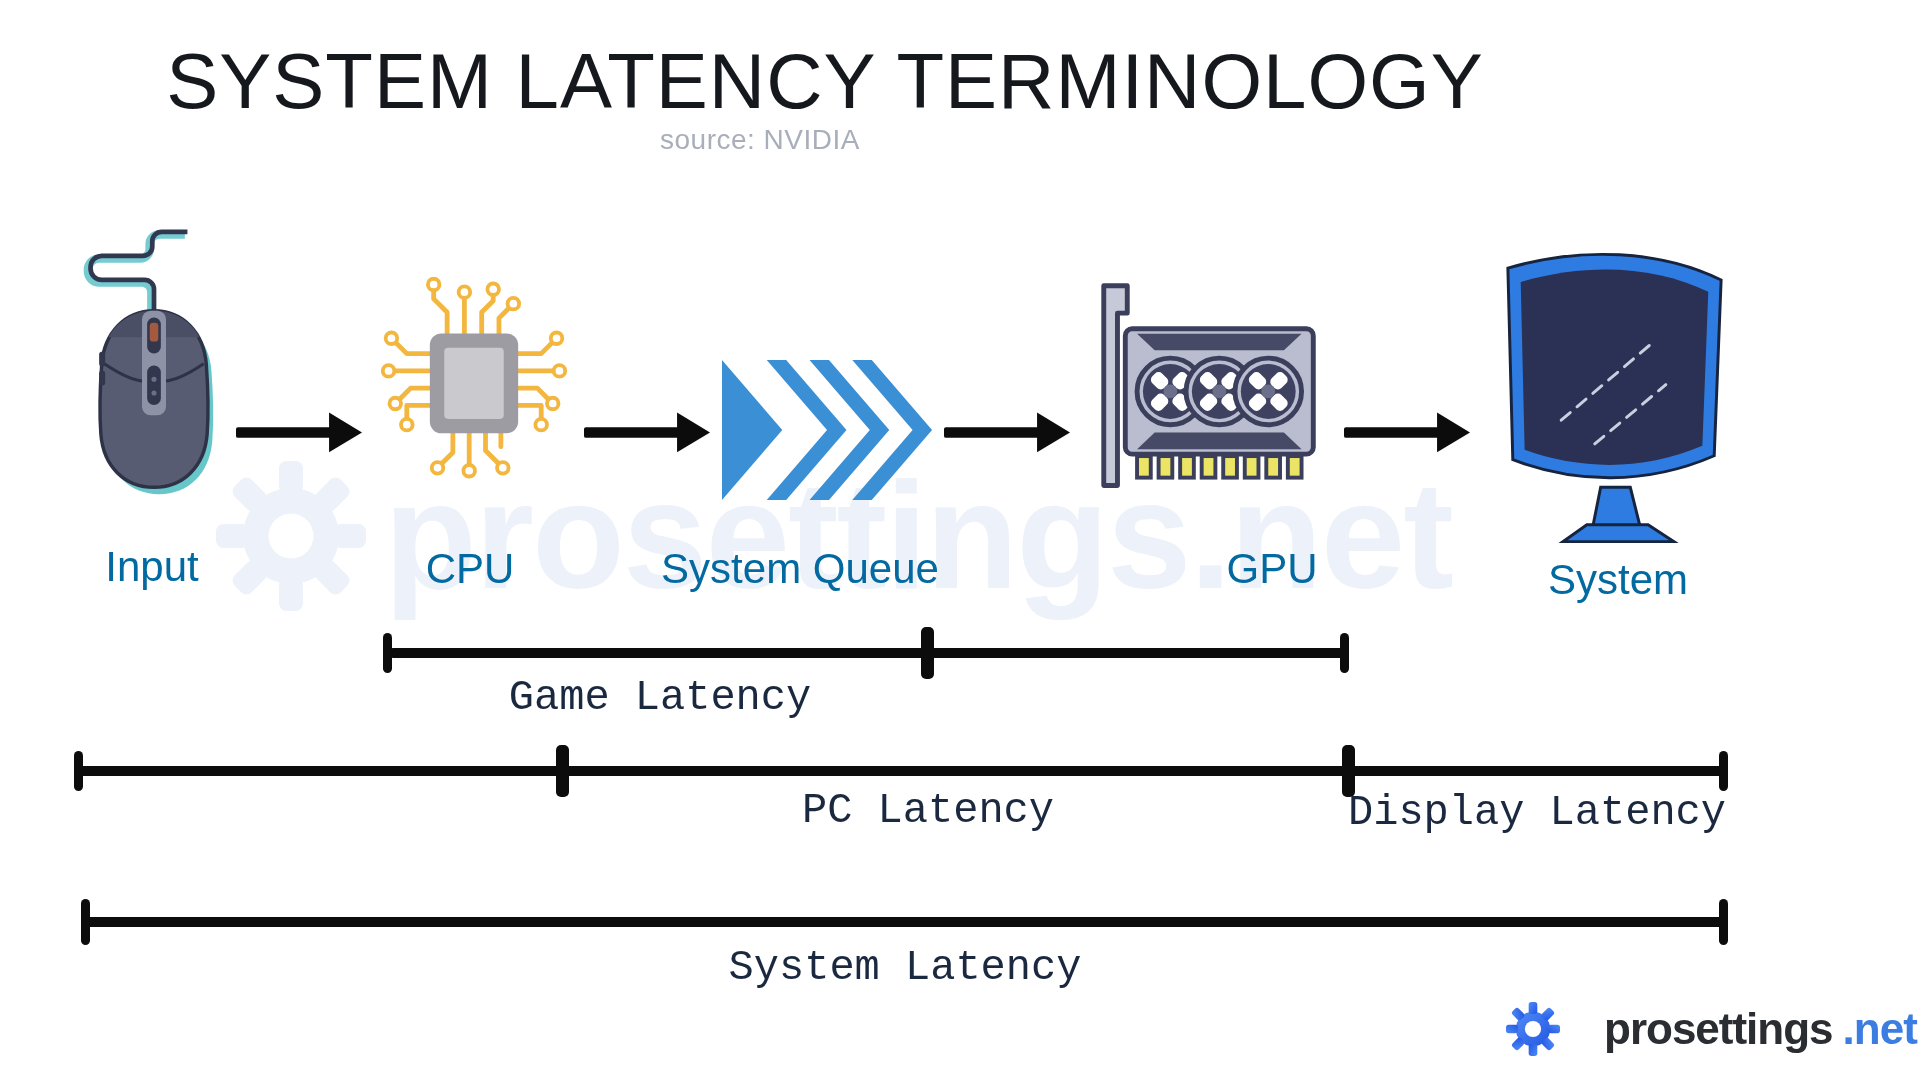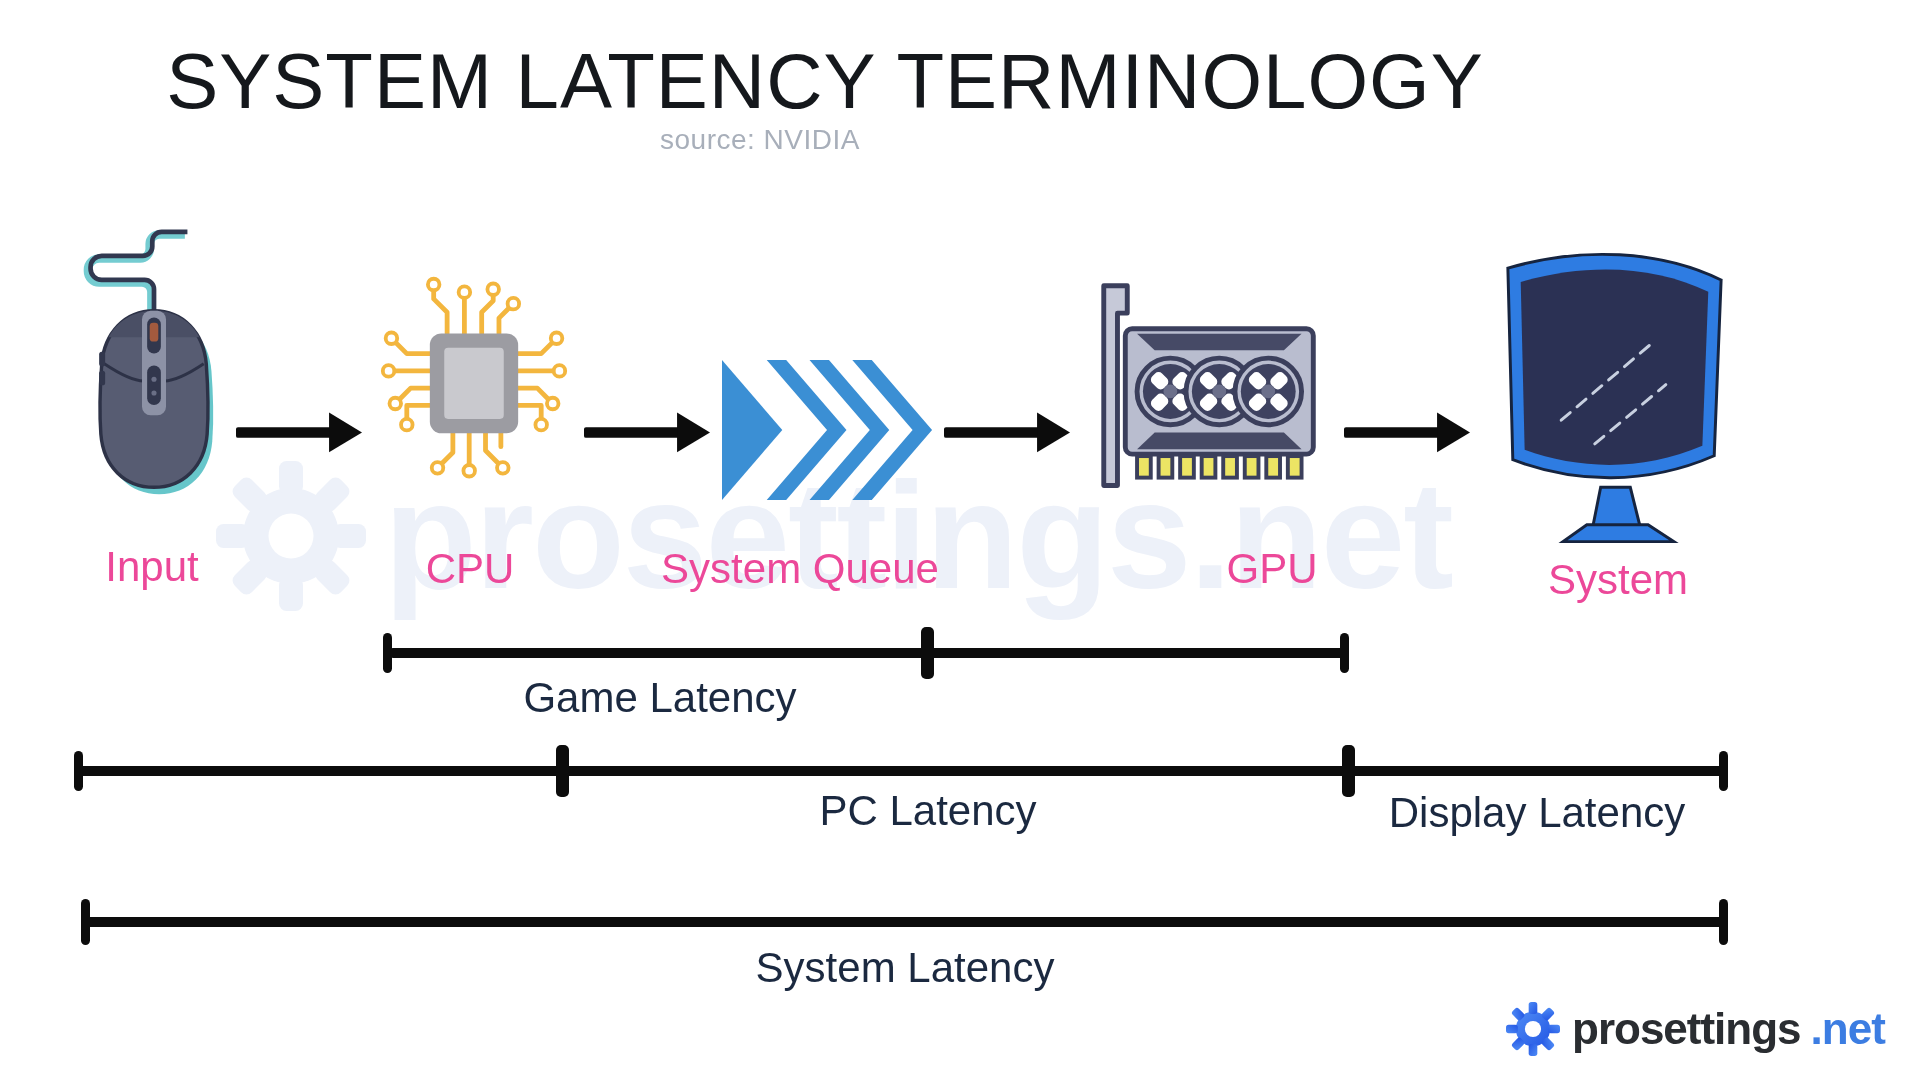--- a/index.html
+++ b/index.html
@@ -24,37 +24,37 @@
     color:#edf1f9;z-index:0;white-space:nowrap;
   }
   .watermark .wm-text{font-size:152px;font-weight:700;letter-spacing:-2px;}
   .watermark svg{width:150px;height:150px;}
 
   .icon{z-index:2;}
   .arrow{z-index:2;}
 
   .node-label{
     z-index:2;transform:translateX(-50%);white-space:nowrap;
-    font-size:42px;font-weight:500;color:#ec4899;
+    font-size:42px;font-weight:500;color:#0369a1;
   }
   .bracket-label{
     z-index:2;transform:translateX(-50%);white-space:nowrap;
-    font-size:42px;font-weight:500;color:#1b2940;
+    font-size:42px;font-weight:500;color:#1b2940;font-family:Liberation Mono, monospace;
   }
   .bline{background:#0c0c0c;height:10px;border-radius:5px;z-index:2;}
   .tick{background:#0c0c0c;width:9px;border-radius:5px;z-index:2;}
   .tick.end{height:40px;}
   .tick.mid{width:13px;height:52px;}
   .tick.sys{height:46px;}
 
   .footer-logo{
     top:1002px;left:1506px;display:flex;align-items:center;gap:12px;z-index:3;
   }
   .footer-logo svg{width:54px;height:54px;}
-  .footer-logo .brand{font-size:44px;font-weight:700;color:#2a2d31;letter-spacing:-1px;}
+  .footer-logo .brand{font-size:44px;font-weight:700;color:#2a2d31;letter-spacing:-1px;margin-left:32px;}
   .footer-logo .tld{font-size:44px;font-weight:700;letter-spacing:-1px;margin-left:10px;}
 </style>
 </head>
 <body>
 
 <div class="stage">
 
   <div class="abs watermark">
     <svg viewBox="0 0 100 100" aria-hidden="true">
       <g fill="#edf1f9">

